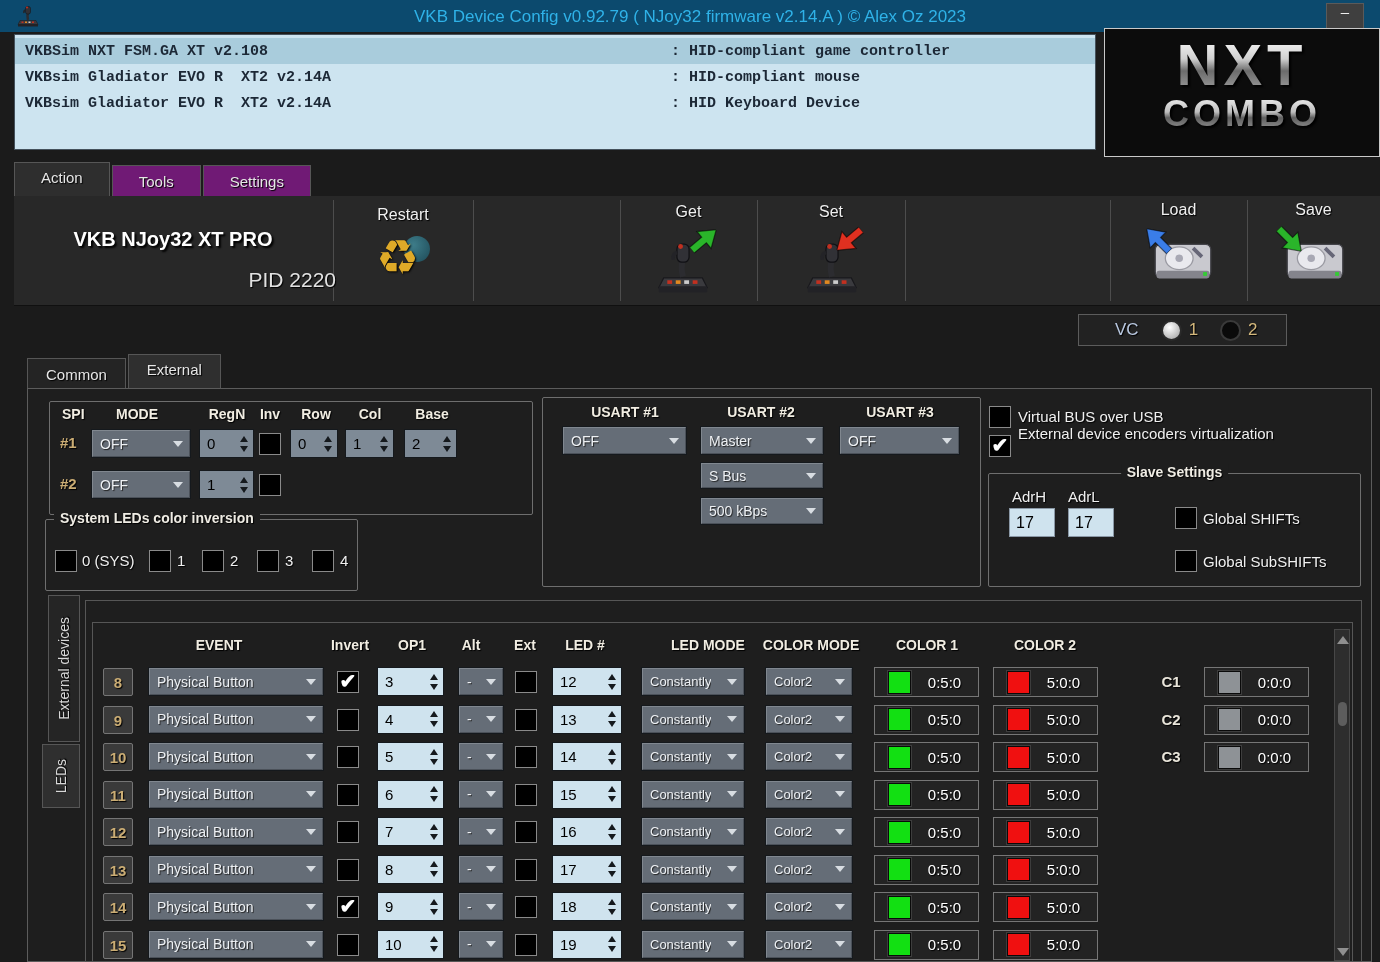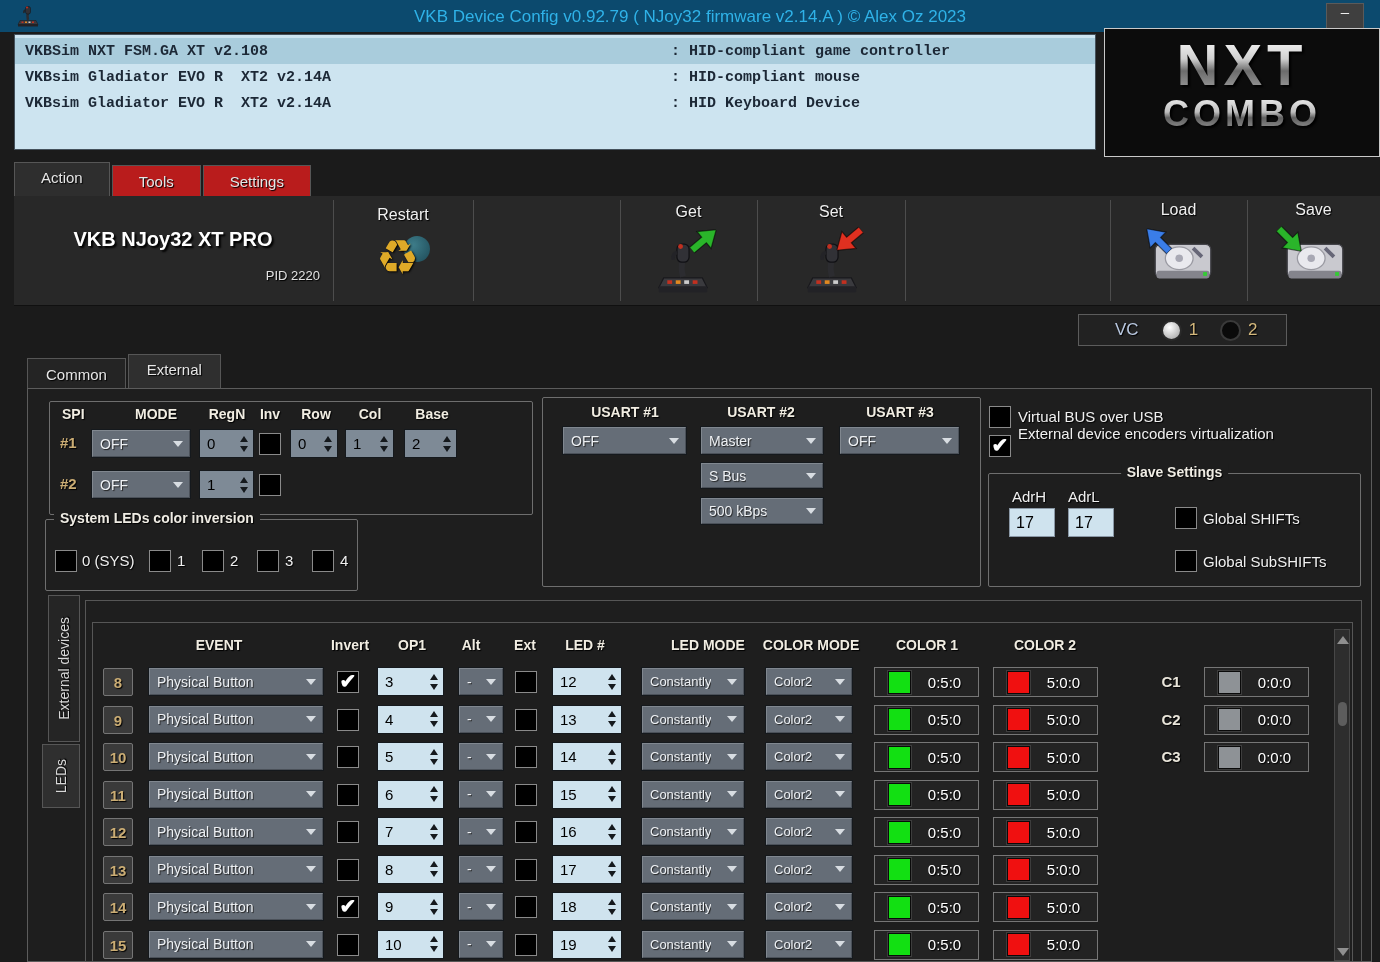--- a/index.html
+++ b/index.html
@@ -18,30 +18,30 @@
   
   .logo{position:absolute;left:1104px;top:28px;width:274px;height:127px;background:#0c0c0c;border:1px solid #c9c9c9;text-align:center;}
   .logo .l1{margin-top:6px;font-size:58px;line-height:60px;font-weight:bold;letter-spacing:5px;
     background:linear-gradient(180deg,#ffffff 0%,#cfcfcf 40%,#6b6b6b 60%,#a8a8a8 100%);
     -webkit-background-clip:text;background-clip:text;color:transparent;filter:drop-shadow(2px 2px 1px #000);}
   .logo .l2{font-size:36px;line-height:38px;font-weight:bold;letter-spacing:4px;
     background:linear-gradient(180deg,#f5f5f5 0%,#bdbdbd 45%,#5f5f5f 60%,#9d9d9d 100%);
     -webkit-background-clip:text;background-clip:text;color:transparent;filter:drop-shadow(2px 2px 1px #000);}
   
   .tabrow{position:absolute;display:flex;align-items:flex-end;}
-  .tab{height:31px;line-height:31px;padding:0 26px;background:#b91c1c;border:1px solid #565656;border-bottom:none;color:#e6e6e6;font-size:15px;margin-right:2px;text-shadow:1px 1px 1px #000;box-sizing:border-box;white-space:nowrap;}
+  .tab{height:31px;line-height:31px;padding:0 26px;background:#701a75;border:1px solid #565656;border-bottom:none;color:#e6e6e6;font-size:15px;margin-right:2px;text-shadow:1px 1px 1px #000;box-sizing:border-box;white-space:nowrap;}
   .tab.active{background:#2e2e2e;height:34px;line-height:30px;}
   .subtab{height:31px;line-height:31px;padding:0 18px;background:#242424;border:1px solid #565656;border-bottom:none;color:#e6e6e6;font-size:15px;margin-right:2px;text-shadow:1px 1px 1px #000;box-sizing:border-box;}
   .subtab.active{background:#2f2f2f;height:35px;line-height:30px;}
   
   .toolbar{position:absolute;left:14px;top:196px;width:1366px;height:109px;background:#282828;border-bottom:1px solid #101010;}
   .vsep{position:absolute;top:4px;height:101px;width:1px;background:#4d4d4d;}
   .toollabel{position:absolute;text-align:center;color:#f0f0f0;font-size:16px;text-shadow:1px 1px 1px #000;}
   .devname{position:absolute;left:20px;top:228px;width:306px;text-align:center;color:#fff;font-size:20px;font-weight:bold;text-shadow:2px 2px 2px #000;}
-  .devpid{position:absolute;left:120px;top:268px;width:200px;text-align:right;color:#e2e2e2;font-size:13px;text-shadow:1px 1px 1px #000;}
+  .devpid{position:absolute;left:136px;top:268px;width:200px;text-align:right;color:#e2e2e2;font-size:21px;text-shadow:1px 1px 1px #000;}
   .globe{position:absolute;right:0;top:6px;width:26px;height:26px;border-radius:50%;background:radial-gradient(circle at 35% 35%,#3e7d8a,#1d4a57);}
   .recycle{position:absolute;left:0;top:0;font-size:48px;line-height:56px;color:#dfaa28;text-shadow:1px 1px 2px #000;}
   .ticon{position:absolute;}
   
   .vcbox{position:absolute;left:1078px;top:314px;width:207px;height:30px;border:1px solid #5c5c5c;background:#222;display:flex;align-items:center;}
   .vclabel{margin-left:36px;color:#b9c8e0;font-size:17px;text-shadow:1px 1px 1px #000;}
   .radio{width:17px;height:17px;border-radius:50%;background:#0a0a0a;border:2px solid #3a3a3a;margin-left:22px;}
   .radio.on{background:radial-gradient(circle at 38% 32%,#ffffff,#9c9c9c);border-color:#2a2a2a;}
   .rlabel{margin-left:7px;color:#d4b87c;font-size:17px;text-shadow:1px 1px 1px #000;}
   
@@ -208,21 +208,21 @@
 
   <div class="tabrow" style="left:27px;top:354px;height:35px" id="sub-tabs">
       <div class="subtab">Common</div>
       <div class="subtab active">External</div>
     </div>
 
   <div class="panel">
 
     <div class="grp" style="left:21px;top:12px;width:482px;height:112px">
       <span class="hdr abs" style="left:12px;top:4px">SPI</span>
-      <span class="hdr abs" style="left:106px;top:4px;transform:translateX(-50%)">MODE</span>
+      <span class="hdr abs" style="left:87px;top:4px;transform:translateX(-50%)">MODE</span>
       <span class="hdr abs" style="left:177px;top:4px;transform:translateX(-50%)">RegN</span>
       <span class="hdr abs" style="left:220px;top:4px;transform:translateX(-50%)">Inv</span>
       <span class="hdr abs" style="left:266px;top:4px;transform:translateX(-50%)">Row</span>
       <span class="hdr abs" style="left:320px;top:4px;transform:translateX(-50%)">Col</span>
       <span class="hdr abs" style="left:382px;top:4px;transform:translateX(-50%)">Base</span>
 
       <span class="tan abs" style="left:10px;top:32px">#1</span>
       <div class="dd abs" style="left:41px;top:27px;width:100px">
         <span class="txt">OFF</span>
           <span class="arr"></span>

